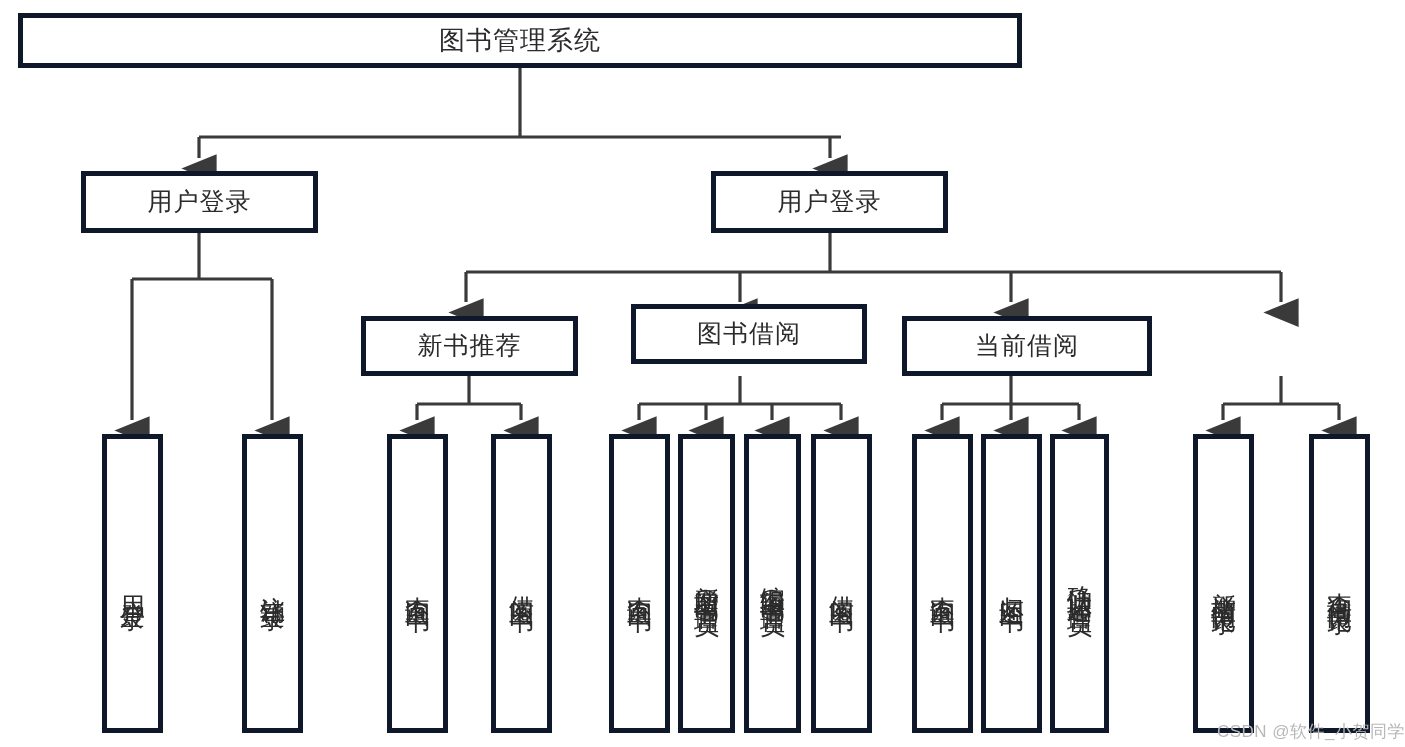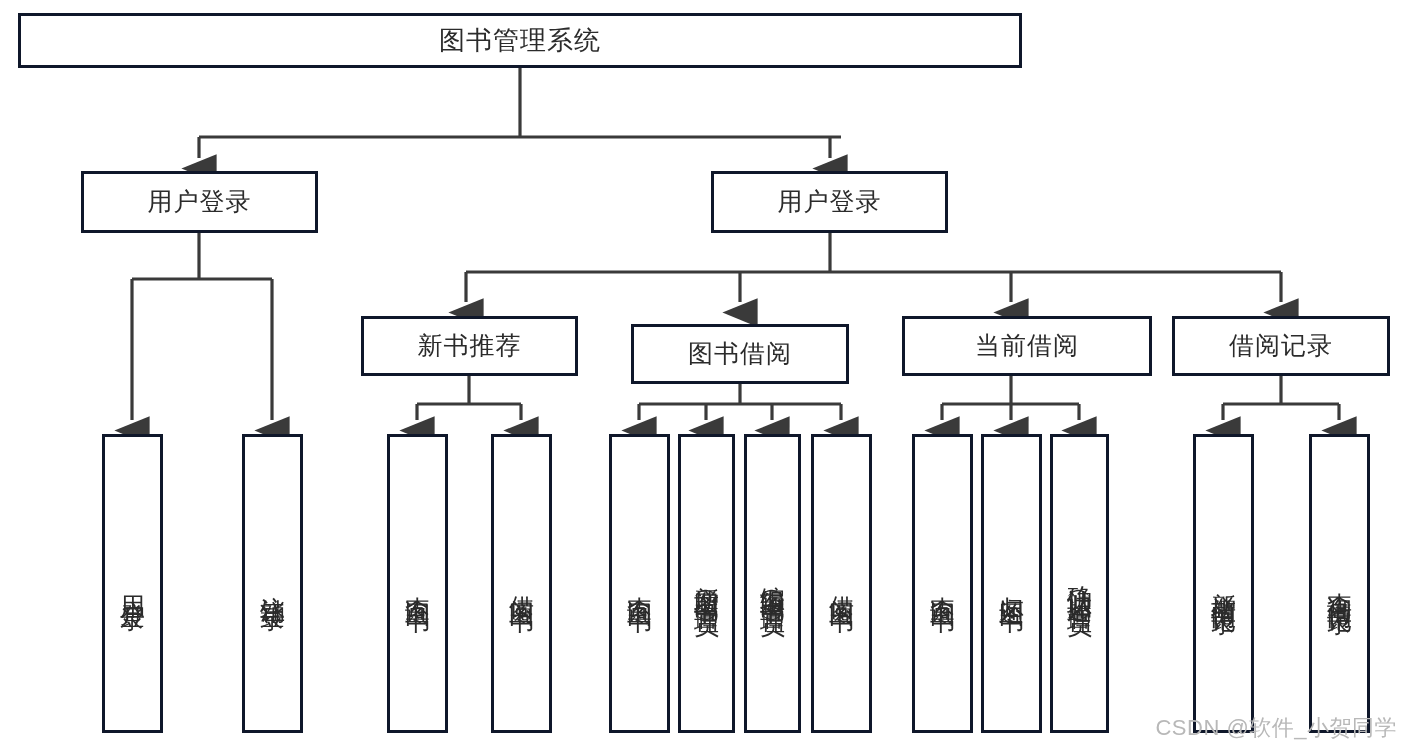--- a/index.html
+++ b/index.html
@@ -21,21 +21,21 @@
     position: absolute;
     left: 0;
     top: 0;
     width: 1405px;
     height: 747px;
     pointer-events: none;
   }
   .node {
     position: absolute;
     box-sizing: border-box;
-    border: 3px solid #0f172a;
+    border: 5px solid #0f172a;
     background: #ffffff;
     display: flex;
     align-items: center;
     justify-content: center;
     color: #2b2b2b;
   }
   .node-label {
     display: block;
     text-align: center;
     letter-spacing: 1px;
@@ -58,23 +58,23 @@
     writing-mode: vertical-rl;
     text-orientation: upright;
     font-size: 25px;
     line-height: 1.16;
     letter-spacing: 4px;
     white-space: nowrap;
     text-align: center;
   }
   .watermark {
     position: absolute;
-    right: 8px;
+    right: 0;
     bottom: 4px;
-    font-size: 22px;
+    font-size: 17px;
     color: #b8b8b8;
     white-space: nowrap;
     letter-spacing: 0.5px;
     margin-left: 8px;
   }
 </style>
 </head>
 <body>
 
 <div id="canvas">
@@ -136,29 +136,26 @@
   <div class="node h" style="left:81px; top:171px; width:237px; height:62px;">
     <span class="node-label">用户登录</span>
   </div>
   <div class="node h" style="left:711px; top:171px; width:237px; height:62px;">
     <span class="node-label">用户登录</span>
   </div>
 
   <div class="node h" style="left:361px; top:316px; width:217px; height:60px;">
     <span class="node-label">新书推荐</span>
   </div>
-  <div class="node h" style="left:631px; top:324px; width:218px; height:60px;">
+  <div class="node h" style="left:631px; top:304px; width:236px; height:60px;">
     <span class="node-label">图书借阅</span>
   </div>
   <div class="node h" style="left:902px; top:316px; width:250px; height:60px;">
     <span class="node-label">当前借阅</span>
   </div>
-  <div class="node h" style="left:1172px; top:316px; width:218px; height:60px;">
-    <span class="node-label">借阅记录</span>
-  </div>
 
   <div class="node v" style="left:102px; top:434px; width:61px; height:299px;">
     <span class="node-label">用户登录</span>
   </div>
   <div class="node v" style="left:242px; top:434px; width:61px; height:299px;">
     <span class="node-label">注销登录</span>
   </div>
 
   <div class="node v" style="left:387px; top:434px; width:61px; height:299px;">
     <span class="node-label">查询图书</span>

